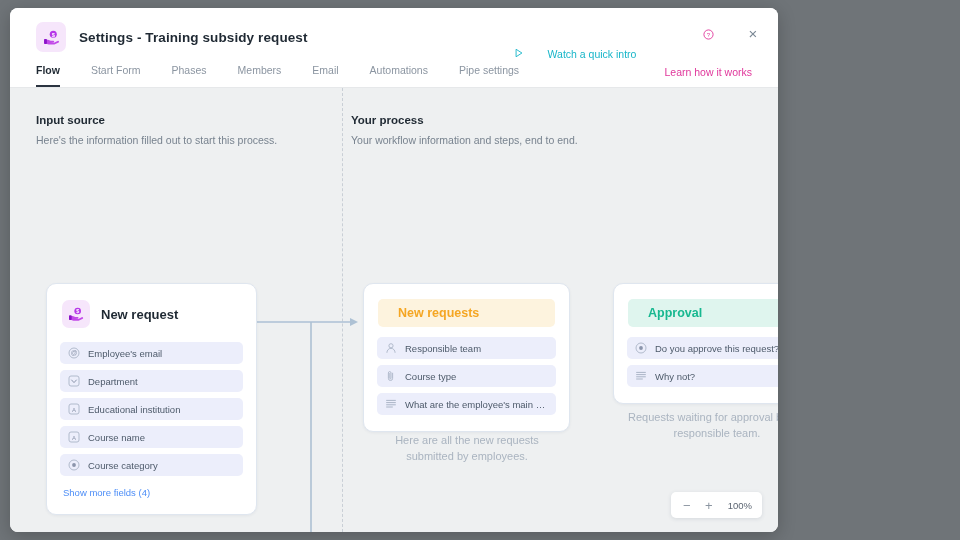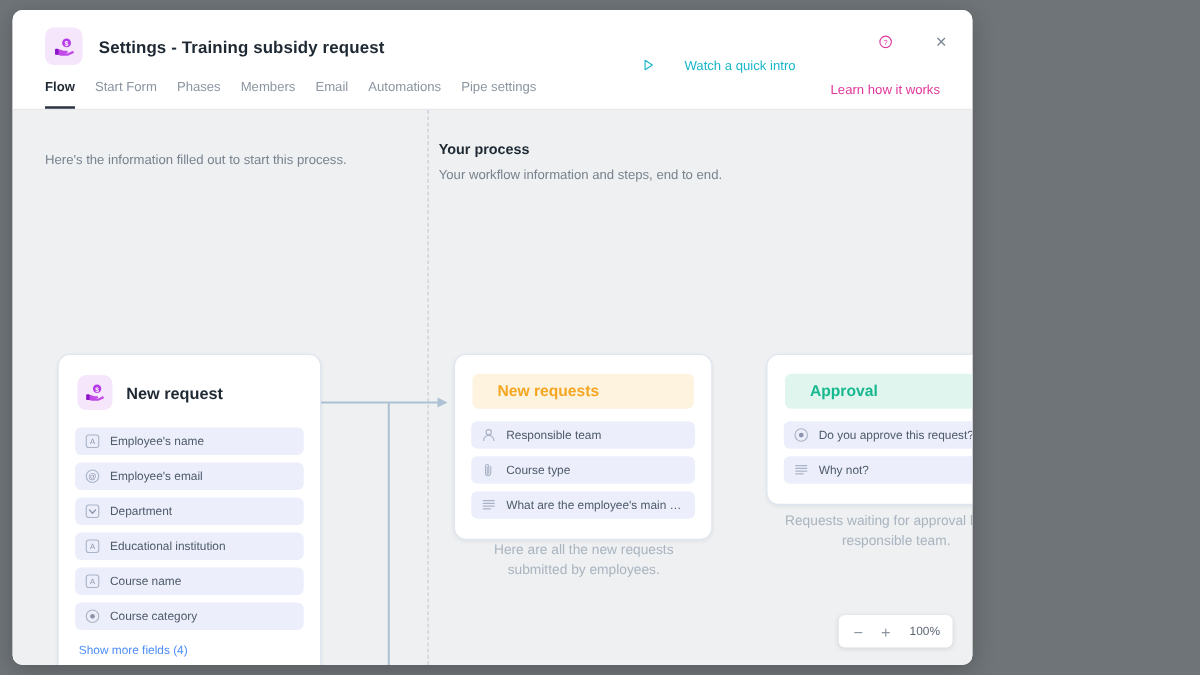--- a/index.html
+++ b/index.html
@@ -42,21 +42,21 @@
   .close-btn {
     position: absolute; right: 14px; top: 14px;
     width: 22px; height: 22px;
     display: flex; align-items: center; justify-content: center;
     color: #7a8794; font-size: 15px; line-height: 1;
     cursor: pointer;
   }
 
   .tabs {
     position: absolute; left: 26px; bottom: 0;
-    display: flex; align-items: flex-end; gap: 16px;
+    display: flex; align-items: flex-end; gap: 31px;
   }
   .tab {
     font-size: 10.5px; color: #8b95a1;
     padding-bottom: 9px; cursor: pointer; white-space: nowrap;
     border-bottom: 2px solid transparent;
   }
   .tab.active { color: #1f2933; font-weight: bold; border-bottom-color: #2b3440; }
 
   .hdr-links {
     position: absolute; right: 26px; bottom: 9px;
@@ -209,20 +209,21 @@
         <span>Learn how it works</span>
       </div>
     </div>
   </div>
 
   <div class="board">
 
     <div class="divider"></div>
 
     <div class="sec-head left">
+      <div class="sec-title">Input source</div>
       <div class="sec-sub">Here's the information filled out to start this process.</div>
     </div>
 
     <div class="sec-head right">
       <div class="sec-title">Your process</div>
       <div class="sec-sub">Your workflow information and steps, end to end.</div>
     </div>
 
     <svg class="conn">
       <circle cx="3" cy="13" r="3" fill="#adc1d4"></circle>
@@ -239,29 +240,20 @@
             <text x="14.5" y="11" font-size="8" font-family="Liberation Sans, sans-serif" font-weight="bold" fill="#fff" text-anchor="middle">$</text>
             <path d="M2 15 h5 l4 1.5 h3.5 a1.3 1.3 0 0 1 0 2.6 H11 l4.5 .4 5-2.6 a1.4 1.4 0 0 1 1.6 2.3 L16 22 H8 l-6-2 z" fill="#c24ae8"></path>
             <rect x="1.5" y="14" width="4" height="7" rx="1" fill="#8b13c9"></rect>
           </svg>
         </span>
         <div class="card-title">New request</div>
       </div>
 
       <div class="fields">
 
-        <div class="field">
-          <span class="fi">
-            <svg width="12" height="12" viewBox="0 0 12 12">
-                <rect x="1" y="1" width="10" height="10" rx="2" fill="none" stroke="#aab4c6" stroke-width=".9"></rect>
-                <text x="6" y="8.6" font-size="6" font-family="Liberation Sans, sans-serif" fill="#8b95ab" text-anchor="middle">A</text>
-              </svg>
-          </span>
-          <span class="flabel">Employee's name</span>
-        </div>
 
         <div class="field">
           <span class="fi">
             <svg width="12" height="12" viewBox="0 0 12 12">
                 <circle cx="6" cy="6" r="5" fill="none" stroke="#aab4c6" stroke-width=".9"></circle>
                 <text x="6" y="8.4" font-size="6.5" font-family="Liberation Sans, sans-serif" fill="#8b95ab" text-anchor="middle">@</text>
               </svg>
           </span>
           <span class="flabel">Employee's email</span>
         </div>

